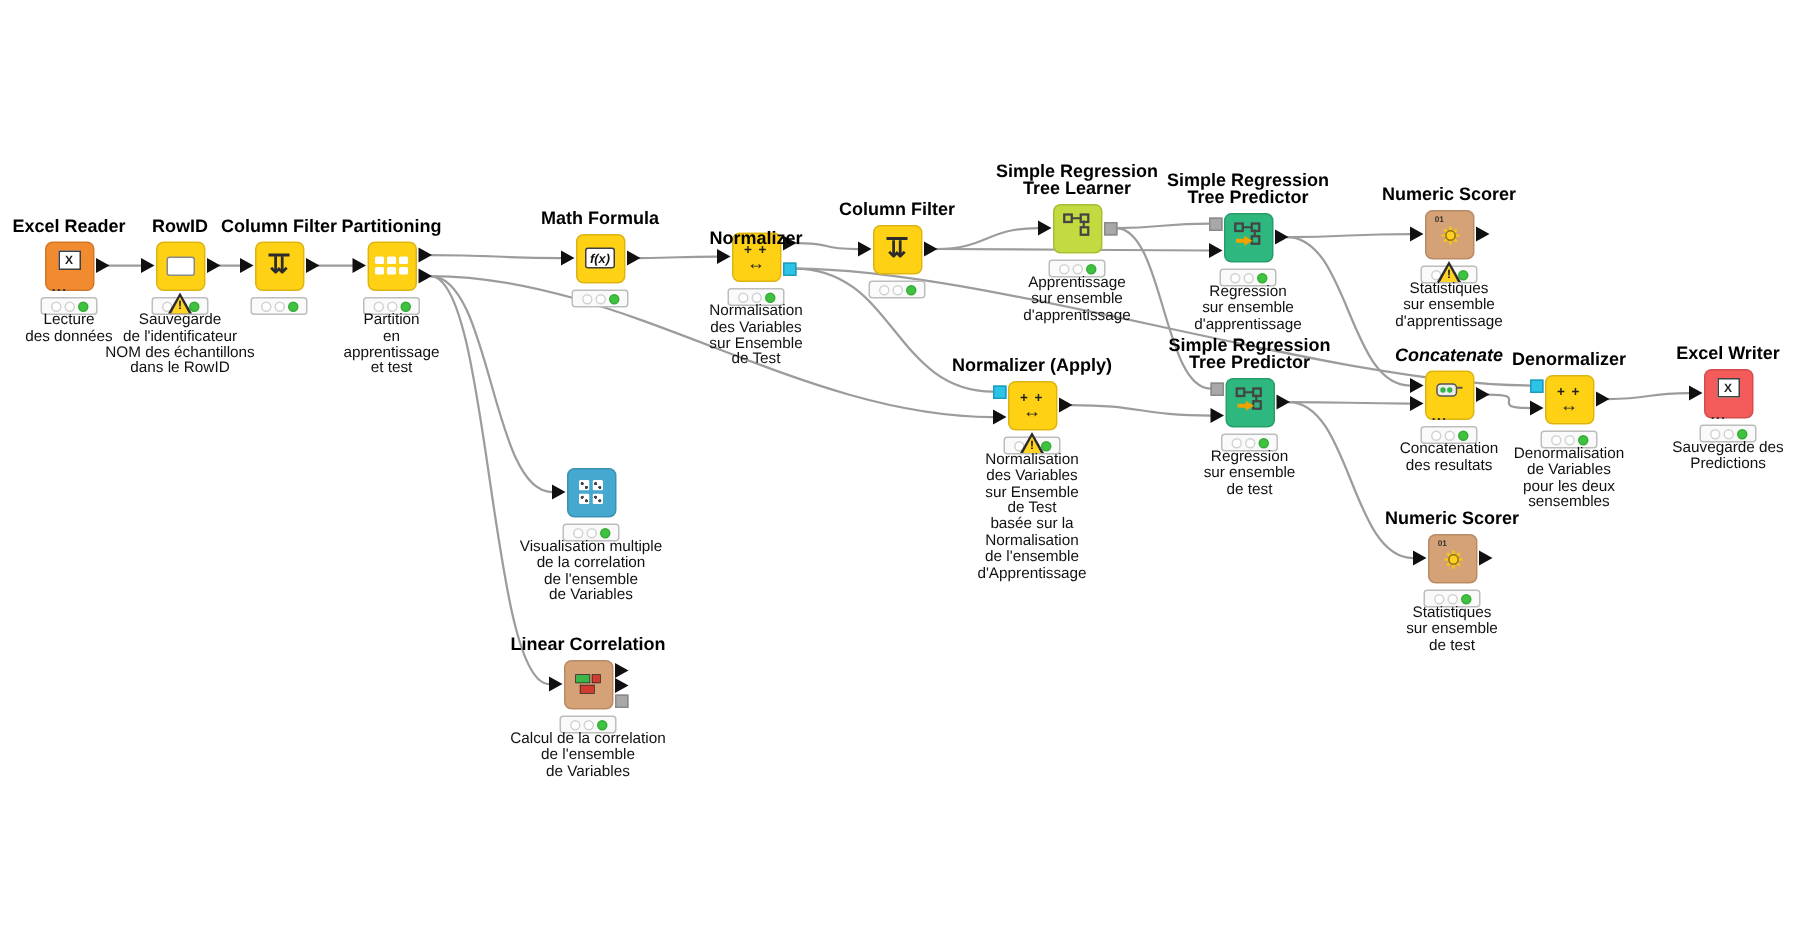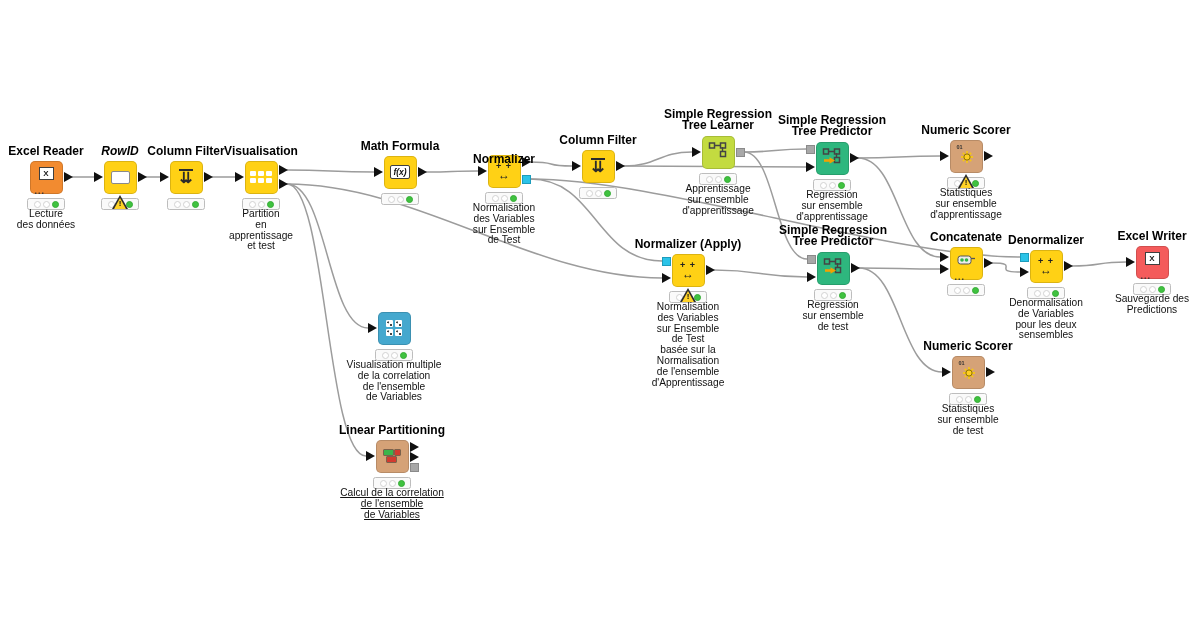--- a/index.html
+++ b/index.html
@@ -96,50 +96,54 @@
       </div>
       <div class="port-arrow pout" style="top: 11.5px;"></div>
     </div>
     <div class="status" style="left: 27px; top: 198px;">
       <span class="dot"></span>
       <span class="dot"></span>
       <span class="dot on"></span>
     </div>
     <div class="dsc" style="left: 46px; top: 209px;">Lecture
 des données</div>
-    <div class="ttl" style="left: 120px; top: 156.5px; font-style: italic;">RowID</div>
+    <div class="ttl" style="left: 120px; top: 156.5px;">RowID</div>
     <div class="node-sq c-yellow" style="left: 103.5px; top: 160.5px;">
       <div class="">
         <div class="gr"></div>
       </div>
       <div class="port-arrow pin" style="top: 11.5px;"></div>
       <div class="port-arrow pout" style="top: 11.5px;"></div>
     </div>
     <div class="status" style="left: 101px; top: 198px;">
       <span class="dot"></span>
       <span class="dot"></span>
       <span class="dot on"></span>
       <div class="warn">
         <i class="wtb"></i>
         <i class="wty"></i>
         <b>!</b>
       </div>
     </div>
+    <div class="dsc" style="left: 120px; top: 209px;">Sauvegarde
+de l'identificateur
+NOM des échantillons
+dans le RowID</div>
     <div class="ttl" style="left: 186px; top: 156.5px;">Column Filter</div>
     <div class="node-sq c-yellow" style="left: 169.5px; top: 160.5px;">
       <div class="gcf">⇊</div>
       <div class="port-arrow pin" style="top: 11.5px;"></div>
       <div class="port-arrow pout" style="top: 11.5px;"></div>
     </div>
     <div class="status" style="left: 167px; top: 198px;">
       <span class="dot"></span>
       <span class="dot"></span>
       <span class="dot on"></span>
     </div>
-    <div class="ttl" style="left: 261px; top: 156.5px;">Visualisation</div>
+    <div class="ttl" style="left: 261px; top: 156.5px;">Partitioning</div>
     <div class="node-sq c-yellow" style="left: 244.5px; top: 160.5px;">
       <div class="gp">
         <i></i>
         <i></i>
         <i></i>
         <i></i>
         <i></i>
         <i></i>
       </div>
       <div class="port-arrow pin" style="top: 11.5px;"></div>
@@ -305,37 +309,39 @@
       <div class="port-arrow pout" style="top: 11.5px;"></div>
     </div>
     <div class="status" style="left: 814px; top: 289px;">
       <span class="dot"></span>
       <span class="dot"></span>
       <span class="dot on"></span>
     </div>
     <div class="dsc" style="left: 833px; top: 300px;">Regression
 sur ensemble
 de test</div>
-    <div class="ttl" style="left: 966px; top: 242.5px;">Concatenate</div>
+    <div class="ttl" style="left: 966px; top: 242.5px; font-style: italic;">Concatenate</div>
     <div class="node-sq c-yellow" style="left: 949.5px; top: 246.5px;">
       <div class="gcc"><span><svg width="19" height="13" viewBox="0 0 19 13">
             <rect x="1" y="2" width="13" height="8" rx="2.5" fill="#ececec" stroke="#555" stroke-width="1"></rect>
             <circle cx="5" cy="6" r="1.8" fill="#35B44A"></circle>
             <circle cx="9.5" cy="6" r="1.8" fill="#35B44A"></circle>
             <path d="M14 4.5 h4" stroke="#555" stroke-width="1.3"></path>
           </svg></span><span class="gx-dots">...</span></div>
       <div class="port-arrow pin" style="top: 5.5px;"></div>
       <div class="port-arrow pin" style="top: 17.5px;"></div>
       <div class="port-arrow pout" style="top: 11.5px;"></div>
     </div>
     <div class="status" style="left: 947px; top: 284px;">
       <span class="dot"></span>
       <span class="dot"></span>
       <span class="dot on"></span>
     </div>
+    <div class="dsc" style="left: 966px; top: 295px;">Concatenation
+des resultats</div>
     <div class="ttl" style="left: 1046px; top: 245.5px;">Denormalizer</div>
     <div class="node-sq c-yellow" style="left: 1029.5px; top: 249.5px;">
       <div class="gn">
         <span class="gn1">+ +</span>
         <span class="gn2">↔</span>
       </div>
       <div class="port-square sq-cyan pin" style="top: 3px;"></div>
       <div class="port-arrow pin" style="top: 17.5px;"></div>
       <div class="port-arrow pout" style="top: 11.5px;"></div>
     </div>
@@ -391,37 +397,37 @@
     </div>
     <div class="status" style="left: 375px; top: 349px;">
       <span class="dot"></span>
       <span class="dot"></span>
       <span class="dot on"></span>
     </div>
     <div class="dsc" style="left: 394px; top: 360px;">Visualisation multiple
 de la correlation
 de l'ensemble
 de Variables</div>
-    <div class="ttl" style="left: 392px; top: 435.5px;">Linear Partitioning</div>
+    <div class="ttl" style="left: 392px; top: 435.5px;">Linear Correlation</div>
     <div class="node-sq c-tan" style="left: 375.5px; top: 439.5px;">
       <div class="glc">
         <div class="row">
           <i class="g"></i>
           <i class="r1"></i>
         </div>
         <div class="row">
           <i class="r2"></i>
         </div>
       </div>
       <div class="port-arrow pin" style="top: 11.5px;"></div>
       <div class="port-arrow pout" style="top: 2.5px;"></div>
       <div class="port-arrow pout" style="top: 12.5px;"></div>
       <div class="port-square sq-gray pout" style="top: 23px;"></div>
     </div>
     <div class="status" style="left: 373px; top: 477px;">
       <span class="dot"></span>
       <span class="dot"></span>
       <span class="dot on"></span>
     </div>
-    <div class="dsc" style="left: 392px; top: 488px; text-decoration: underline;">Calcul de la correlation
+    <div class="dsc" style="left: 392px; top: 488px;">Calcul de la correlation
 de l'ensemble
 de Variables</div>
   </div>
 
 </body></html>

